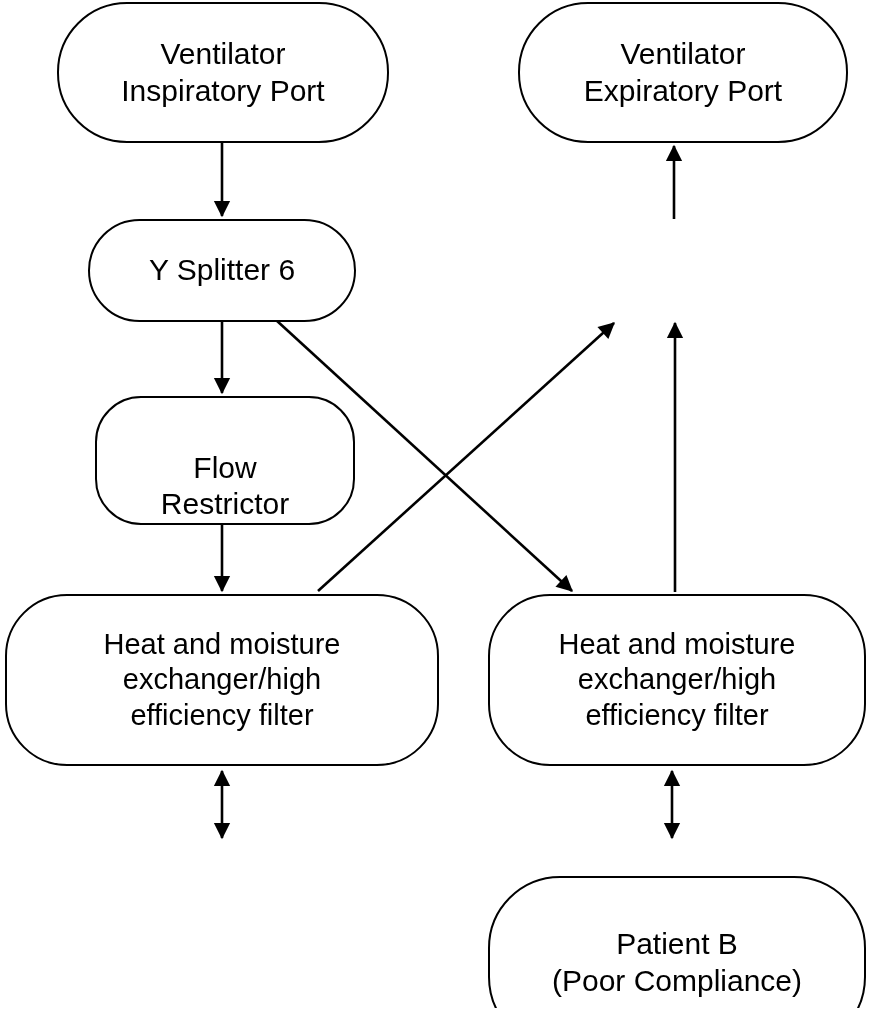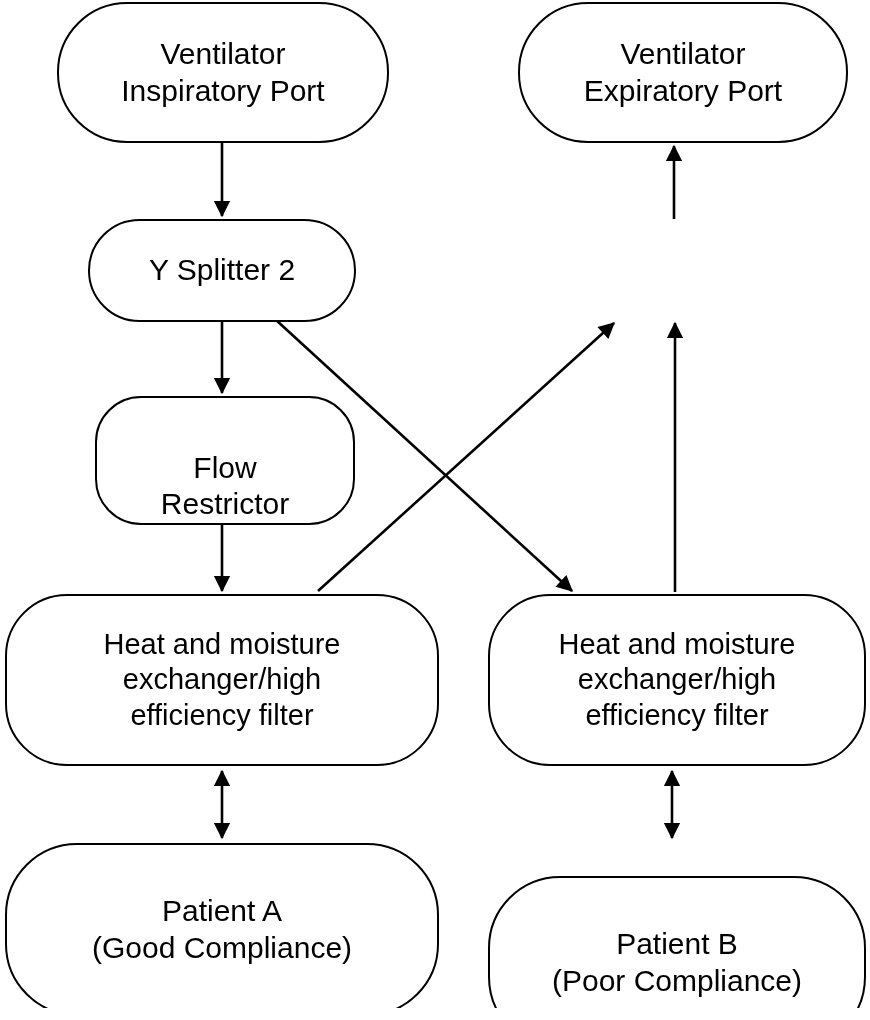--- a/index.html
+++ b/index.html
@@ -106,44 +106,40 @@
     <span class="node-label">Ventilator
 Inspiratory Port</span>
   </div>
 
   <div class="node" id="node-vent-exp">
     <span class="node-label">Ventilator
 Expiratory Port</span>
   </div>
 
   <div class="node" id="node-ysplit-1">
-    <span class="node-label">Y Splitter 2</span>
+    <span class="node-label">Y Splitter 6</span>
   </div>
 
 
   <div class="node" id="node-flow-restr">
     <span class="node-label">Flow
 Restrictor</span>
   </div>
 
   <div class="node" id="node-hme-a">
     <span class="node-label">Heat and moisture
 exchanger/high
 efficiency filter</span>
   </div>
 
   <div class="node" id="node-hme-b">
     <span class="node-label">Heat and moisture
 exchanger/high
 efficiency filter</span>
   </div>
 
-  <div class="node" id="node-patient-a">
-    <span class="node-label">Patient A
-(Good Compliance)</span>
-  </div>
 
   <div class="node" id="node-patient-b">
     <span class="node-label">Patient B
 (Poor Compliance)</span>
   </div>
 
 </div>
 
 </body></html>

